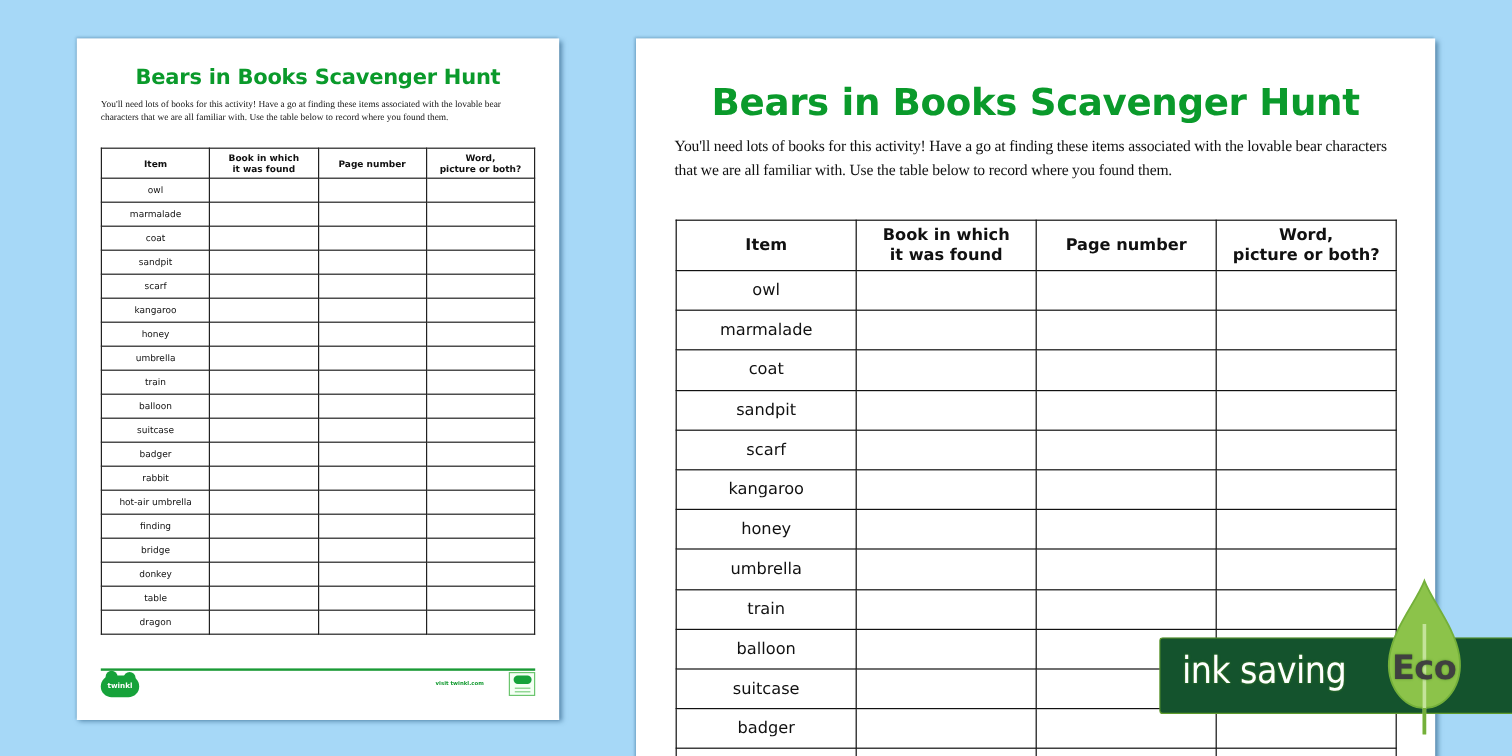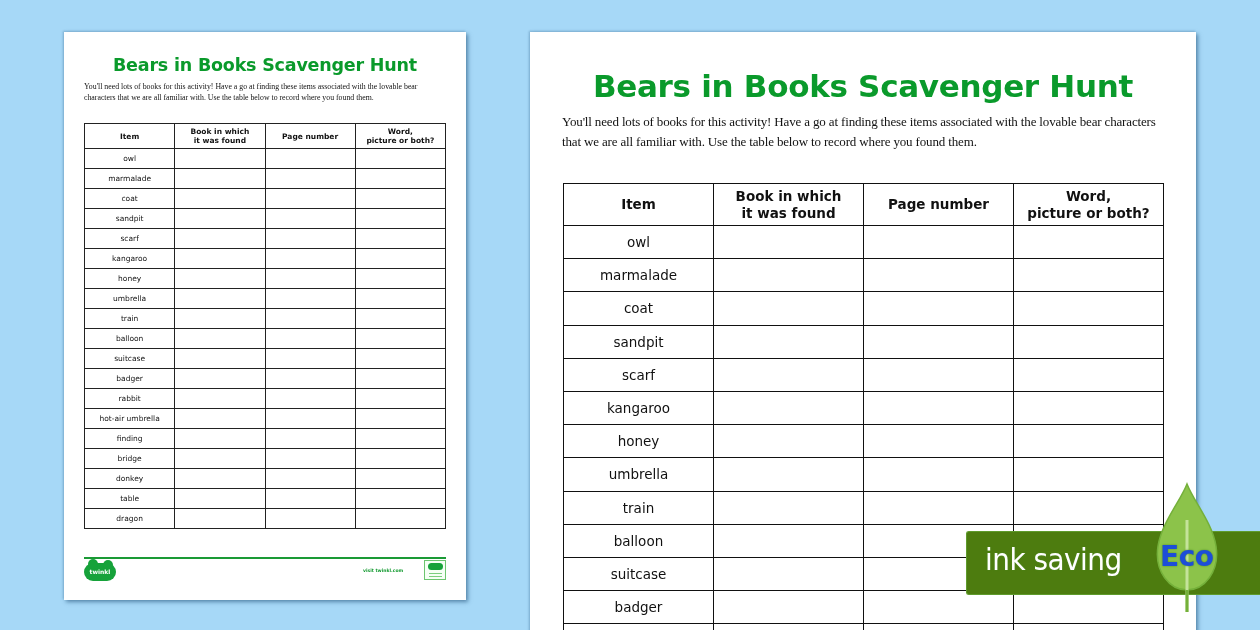--- a/index.html
+++ b/index.html
@@ -34,24 +34,24 @@
   .logo-twinkl { position: absolute; left: 20px; top: 531px; width: 32px; height: 18px; background: #16a23a; border-radius: 9px; color: #fff; font-size: 6px; font-weight: bold; text-align: center; line-height: 18px; }
   .logo-twinkl::before, .logo-twinkl::after { content: ""; position: absolute; background: #16a23a; border-radius: 50%; }
   .logo-twinkl::before { width: 10px; height: 10px; left: 4px; top: -4px; }
   .logo-twinkl::after { width: 10px; height: 10px; right: 3px; top: -3px; }
   .logo-twinkl span { position: relative; z-index: 1; }
   .visit-link { position: absolute; left: 299px; top: 536px; font-size: 4.5px; color: #139a30; font-weight: bold; }
   .badge-small { position: absolute; left: 360px; top: 528px; width: 22px; height: 20px; border: 1px solid #6cc56f; background: #f5fff5; }
   .badge-small::before { content: ""; position: absolute; left: 3px; top: 2px; width: 15px; height: 7px; border-radius: 4px; background: #16a23a; }
   .badge-small::after { content: ""; position: absolute; left: 4px; top: 12px; width: 13px; height: 1px; background: #7bcf7e; box-shadow: 0 3px 0 #7bcf7e; }
 
-  .eco-banner { position: absolute; left: 966px; top: 531px; width: 294px; height: 64px; background: #4d7c0f; border: 1px solid #5f9b2c; border-right: none; border-radius: 3px 0 0 3px; }
+  .eco-banner { position: absolute; left: 966px; top: 531px; width: 294px; height: 64px; background: #14532d; border: 1px solid #5f9b2c; border-right: none; border-radius: 3px 0 0 3px; }
   .eco-text { position: absolute; left: 18px; top: 9px; font-size: 31px; color: #fff; font-family: "DejaVu Sans Condensed", "DejaVu Sans", sans-serif; letter-spacing: -0.5px; text-shadow: 0 0 2px #4b8a20; }
   .eco-drop { position: absolute; left: 1150px; top: 480px; width: 74px; height: 140px; }
-  .eco-label { position: absolute; left: 1160px; top: 540px; font-size: 28px; font-weight: bold; color: #1d4ed8; text-shadow: 0 0 2px #4b8a20; letter-spacing: -0.5px; }
+  .eco-label { position: absolute; left: 1160px; top: 540px; font-size: 28px; font-weight: bold; color: #404040; text-shadow: 0 0 2px #4b8a20; letter-spacing: -0.5px; }
 </style>
 </head>
 <body>
 
 <div class="page page-small">
   <div class="title">Bears in Books Scavenger Hunt</div>
   <div class="intro">You'll need lots of books for this activity! Have a go at finding these items associated with the lovable bear characters that we are all familiar with. Use the table below to record where you found them.</div>
   <table>
     <colgroup>
         <col style="width:25%">

